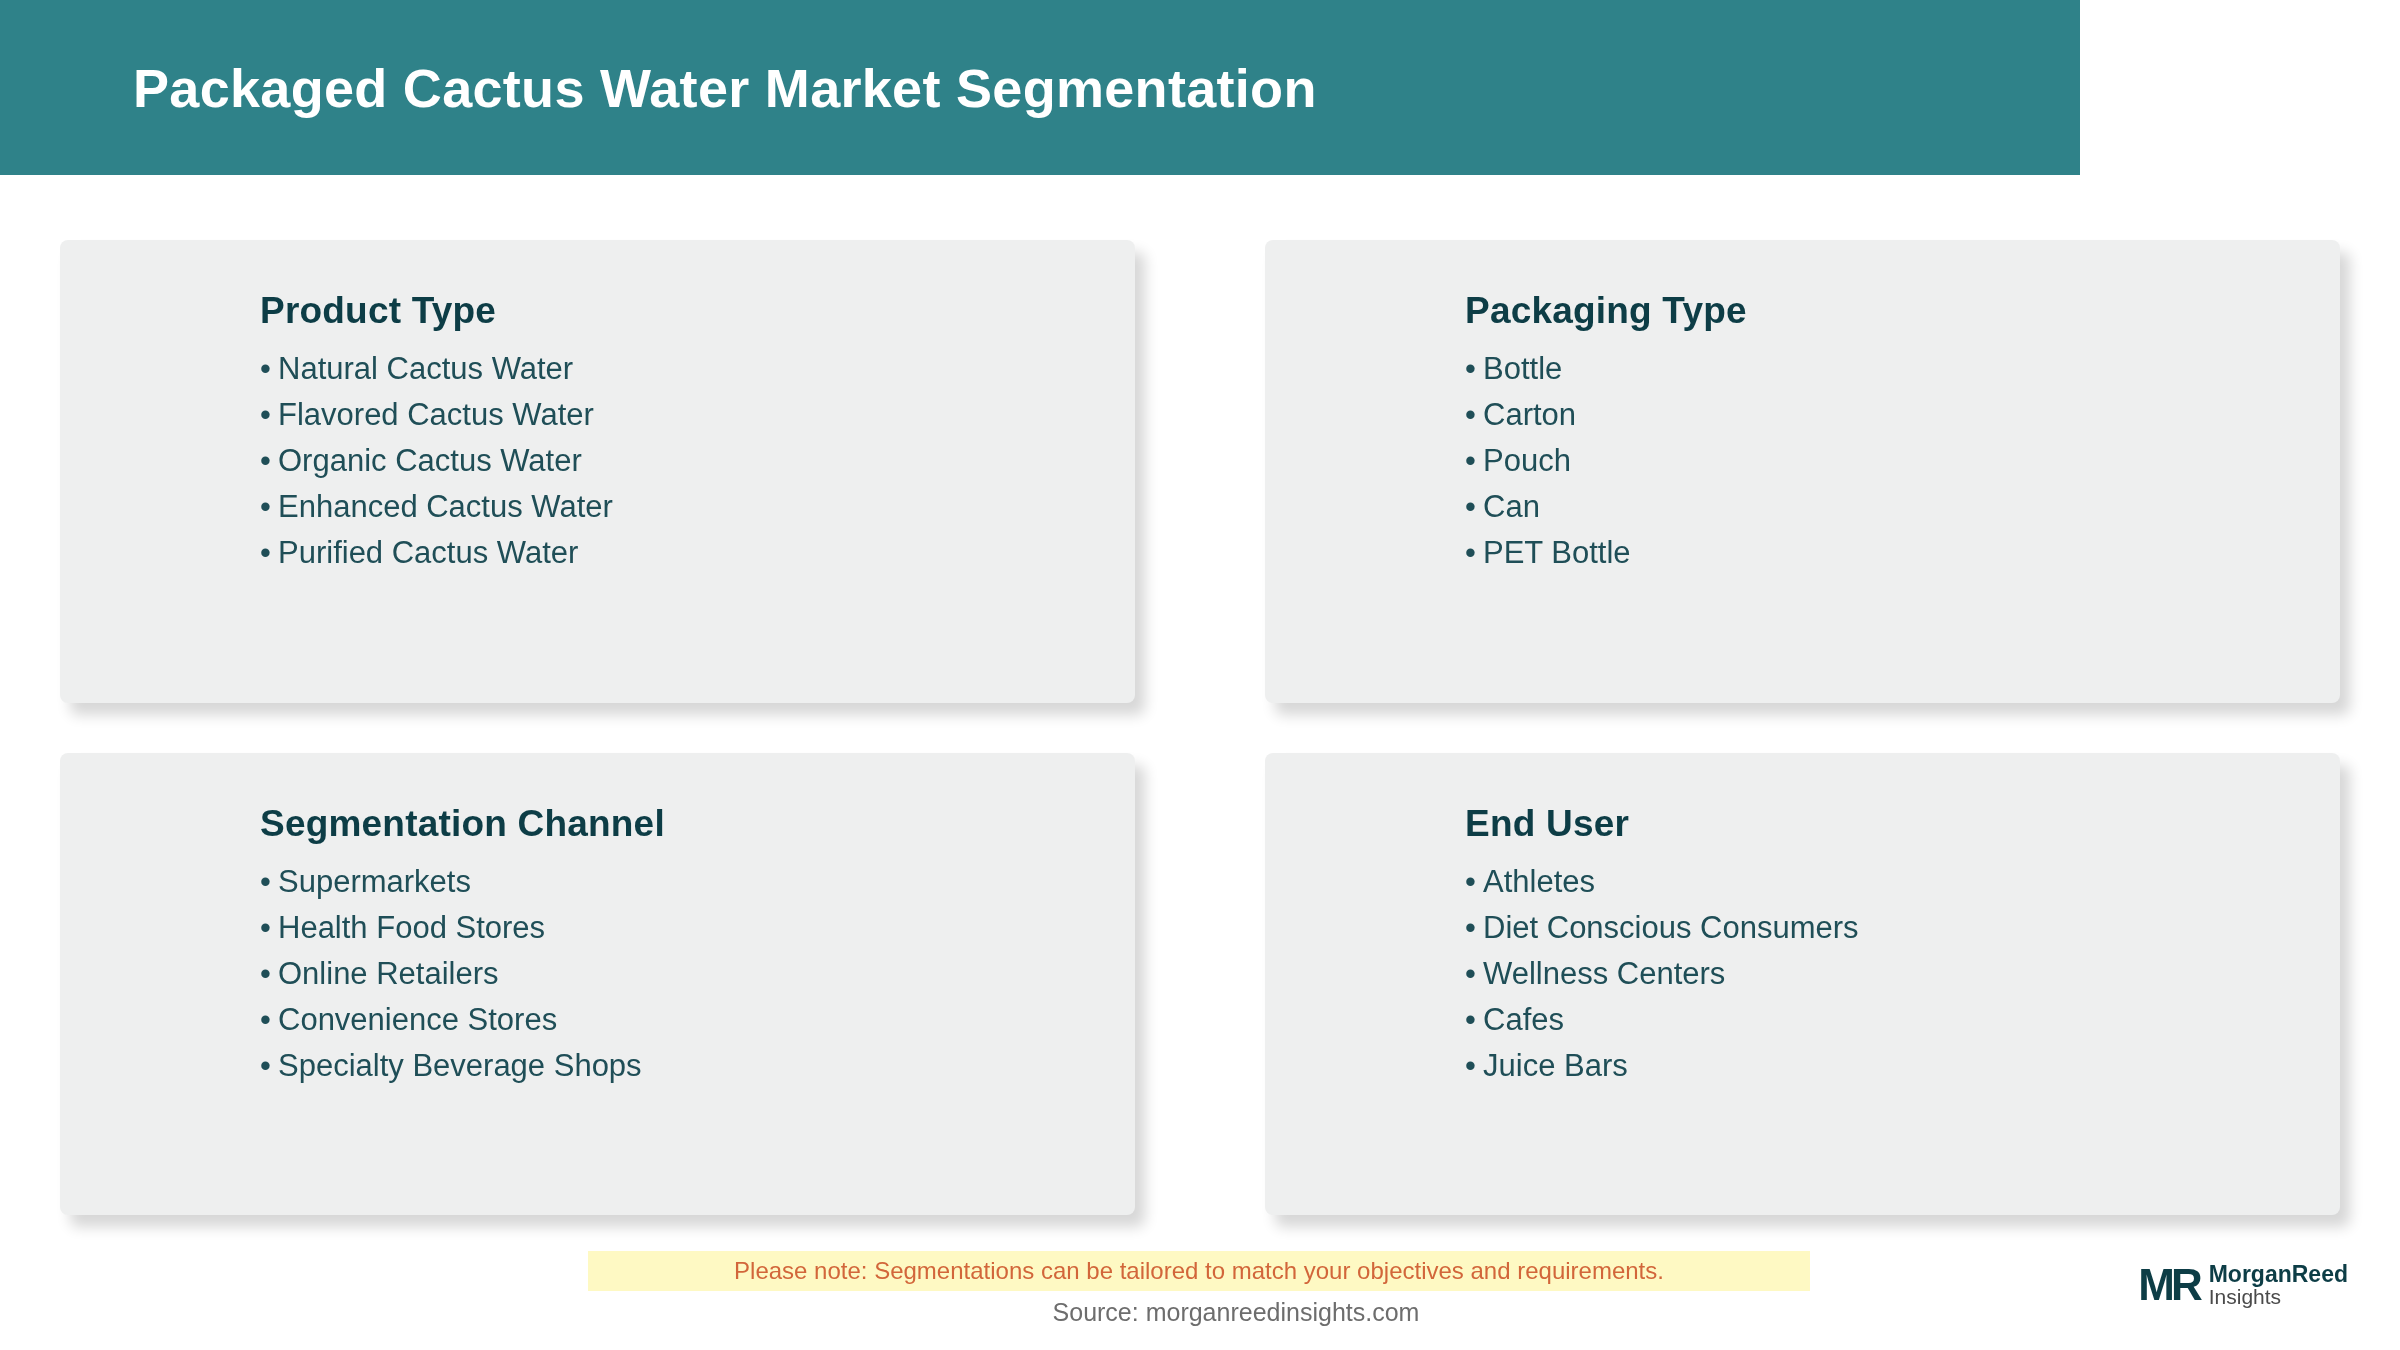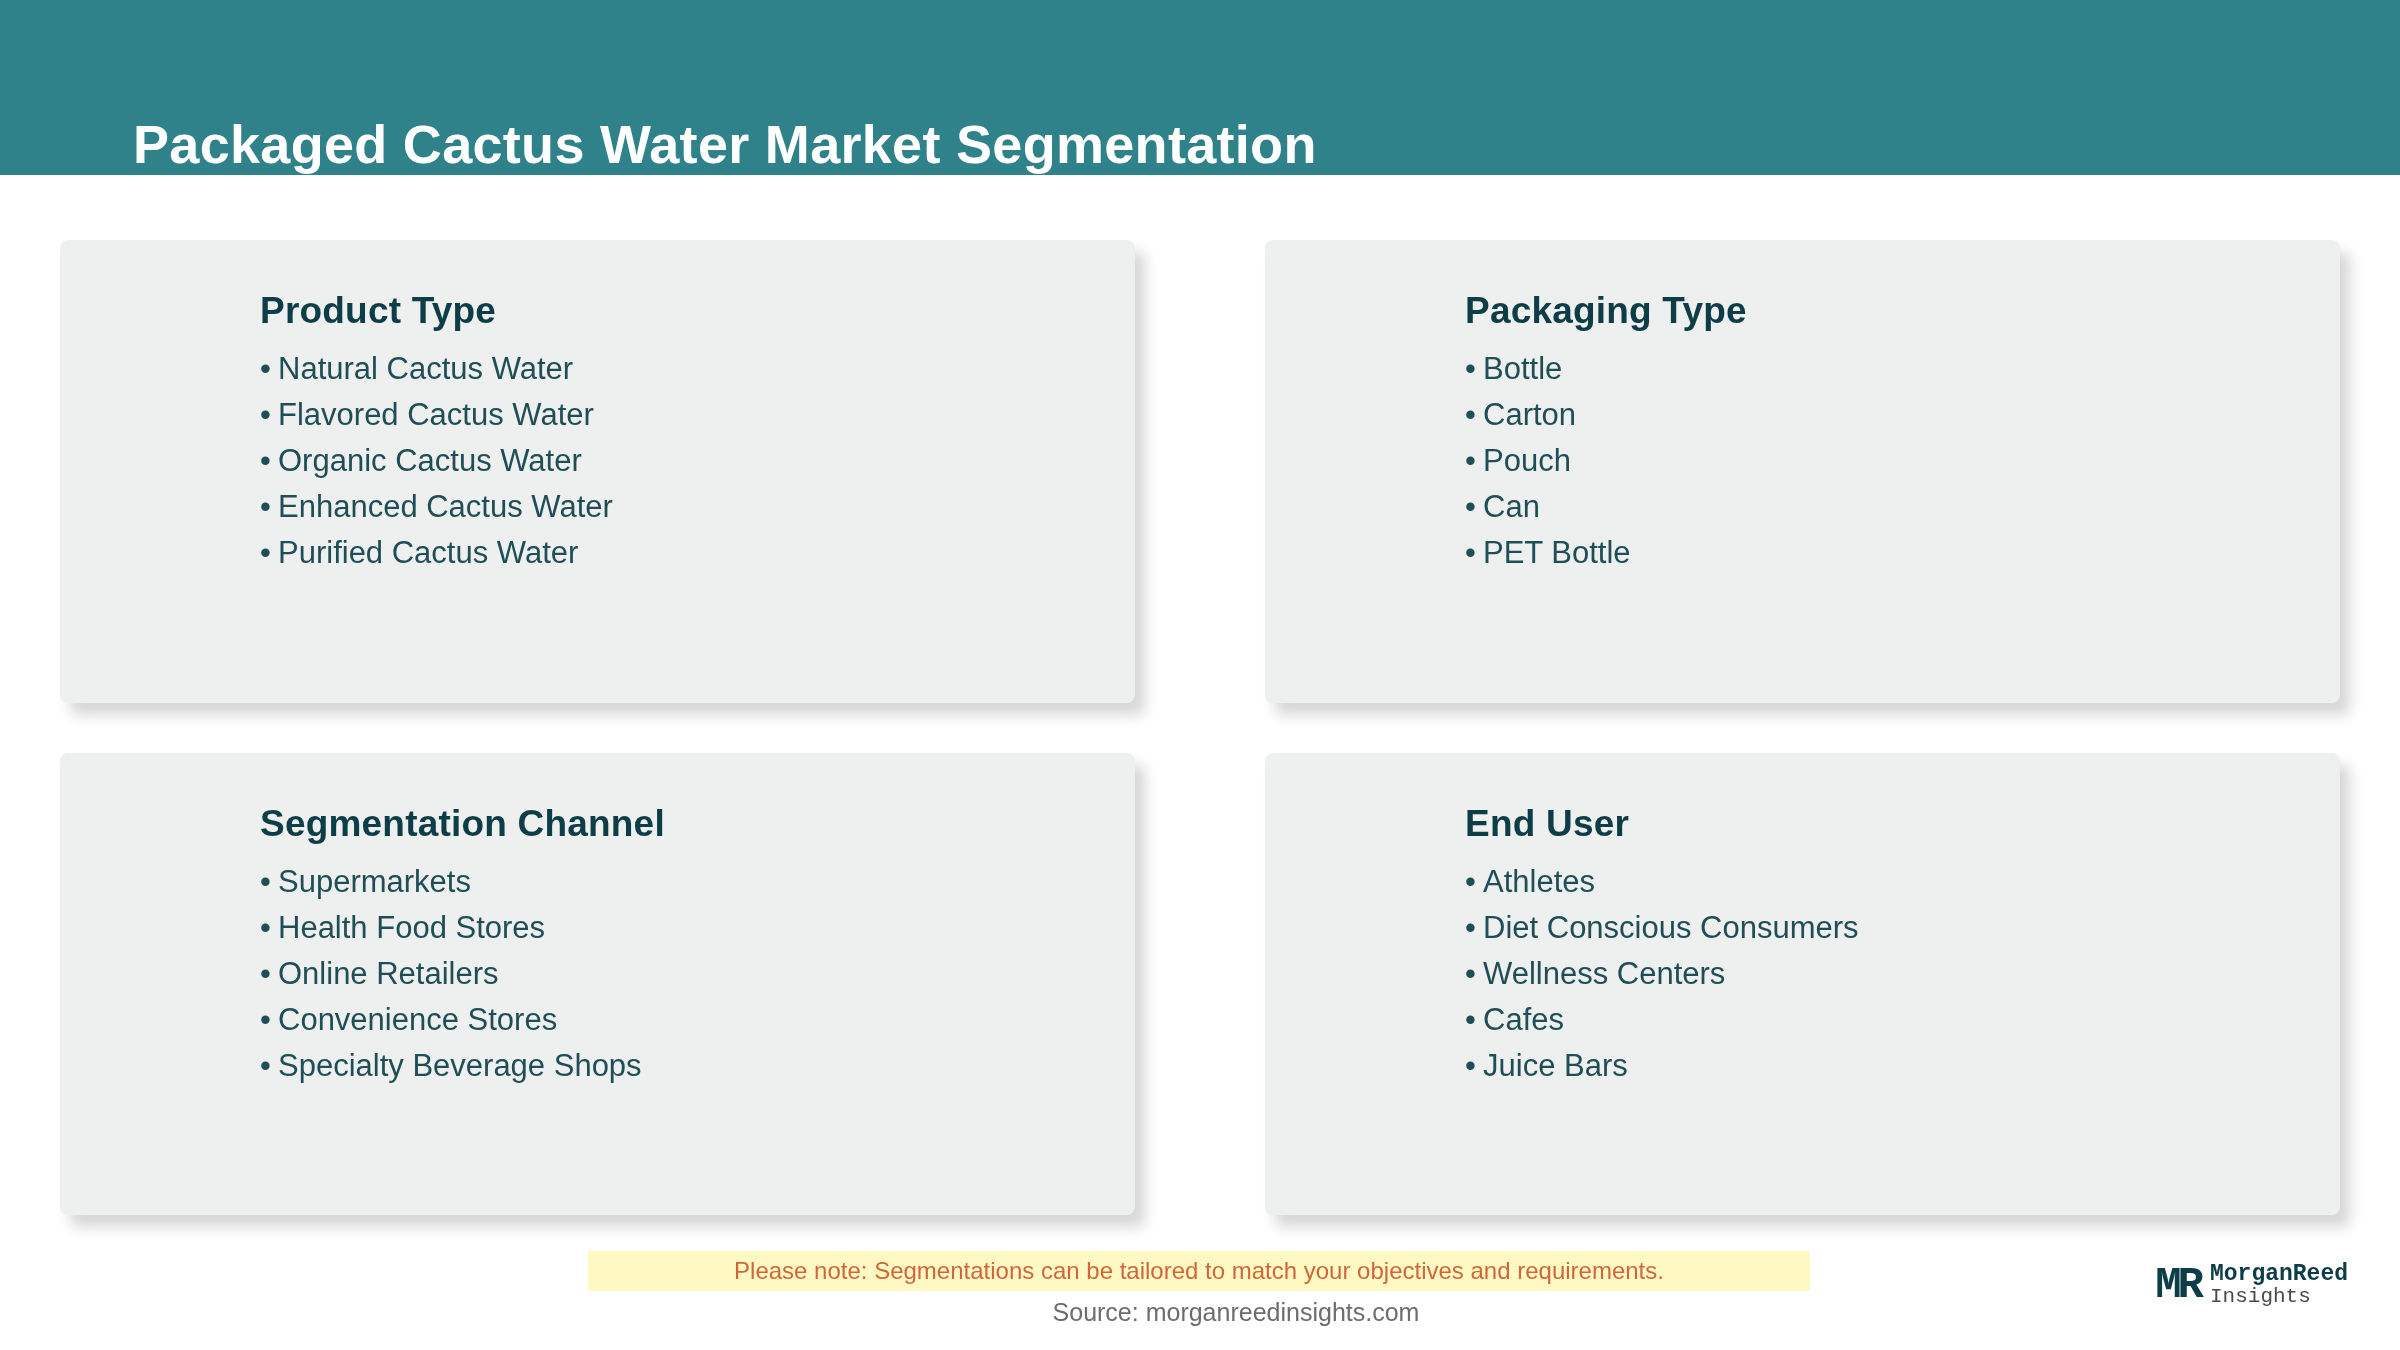--- a/index.html
+++ b/index.html
@@ -13,25 +13,25 @@
     font-family: "Liberation Sans", sans-serif;
     position: relative;
     overflow: hidden;
   }
 
   
   .header {
     position: absolute;
     left: 0;
     top: 0;
-    width: 2400px;
+    width: 2080px;
     height: 175px;
     background: #2f8289;
     display: flex;
-    align-items: flex-end;
+    align-items: center;
   }
   .header-title {
     margin-left: 133px;
     color: #ffffff;
     font-size: 54px;
     font-weight: bold;
     letter-spacing: 0.3px;
   }
 
   
@@ -105,21 +105,20 @@
   }
 
   
   .logo {
     position: absolute;
     right: 52px;
     top: 1262px;
     display: flex;
     align-items: center;
     gap: 10px;
-    font-family: Liberation Mono, monospace;
   }
   .logo-mark {
     font-size: 44px;
     font-weight: bold;
     color: #0d3d46;
     letter-spacing: -4px;
     line-height: 44px;
   }
   .logo-text {
     display: flex;

